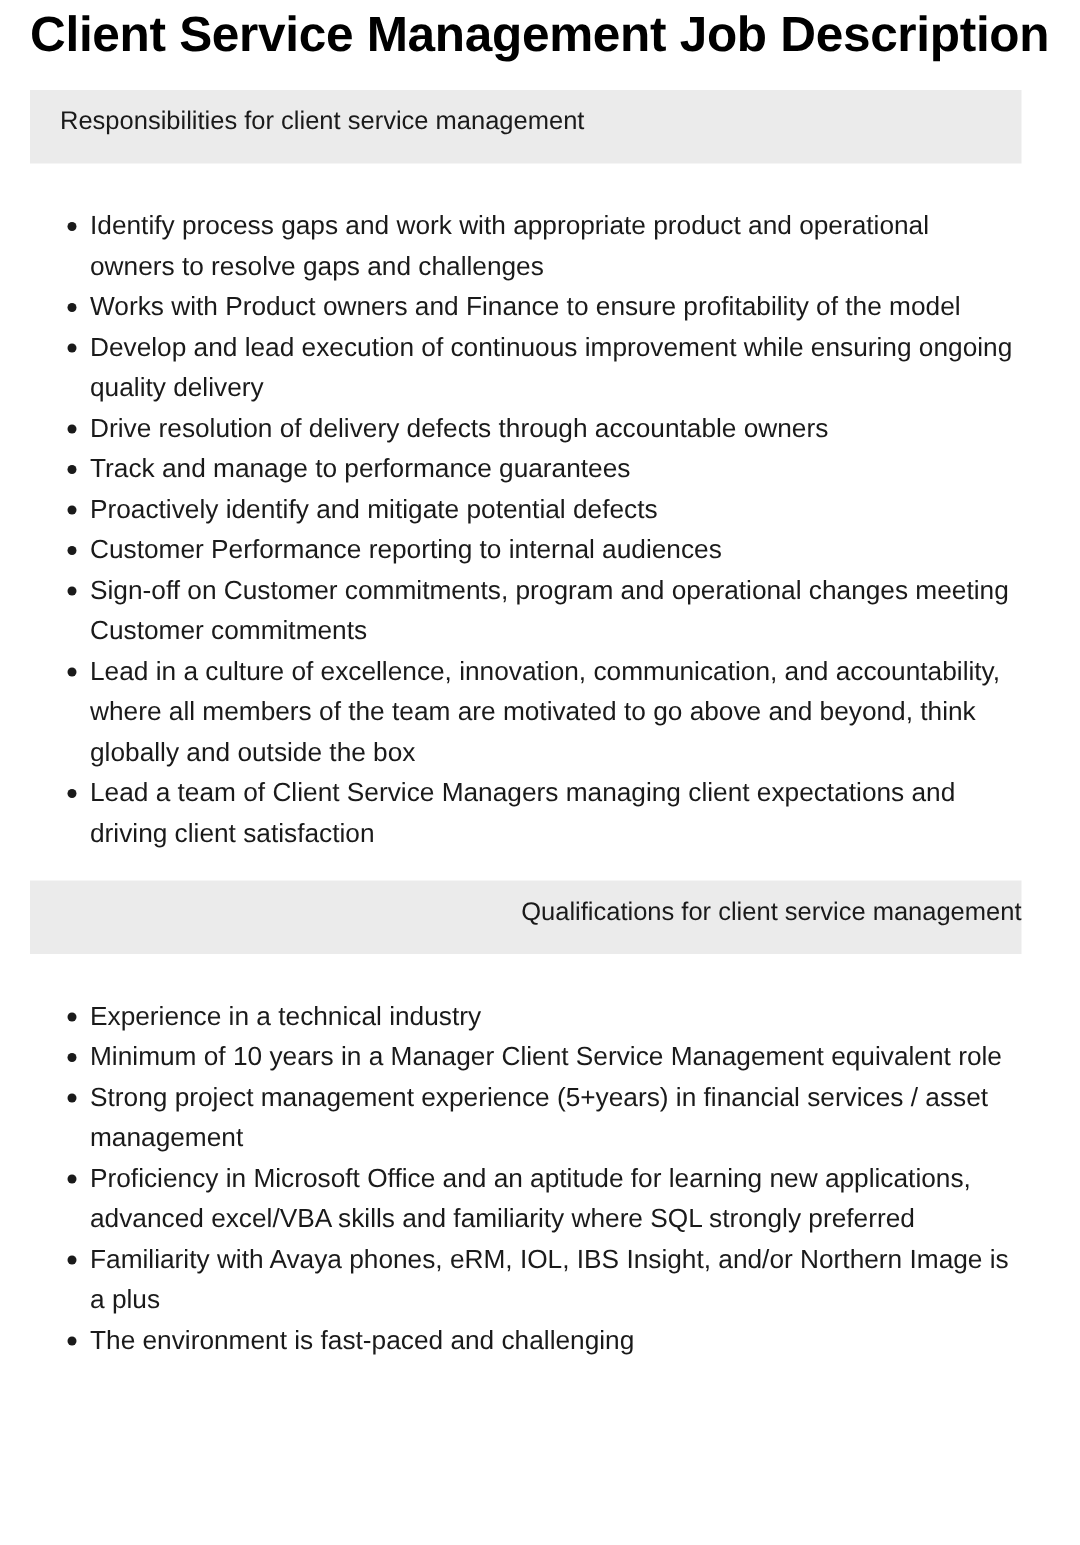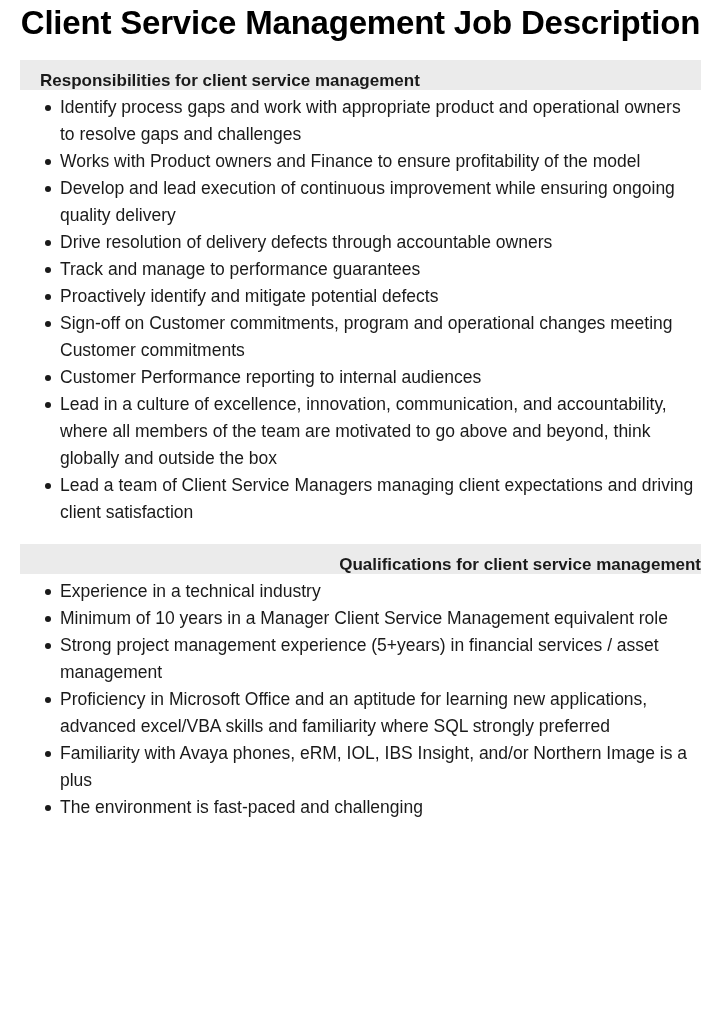--- a/index.html
+++ b/index.html
@@ -9,21 +9,21 @@
     }
     body {
       width: 720px;
       height: 1030px;
       overflow: hidden;
       font-family: "Liberation Sans", "DejaVu Sans", sans-serif;
       color: #111111;
       position: relative;
     }
     .page {
-      padding: 0 19px 0 20px;
+      padding: 0 39px 0 20px;
     }
     h1 {
       margin: 0;
       padding-top: 2px;
       font-size: 33px;
       line-height: 42px;
       font-weight: bold;
       text-align: center;
       letter-spacing: -0.2px;
       color: #000000;
@@ -31,29 +31,29 @@
     }
     .intro {
       margin: 17px 0 0 0;
       font-size: 17.5px;
       line-height: 27px;
       color: #1a1a1a;
     }
     .section-header {
       margin-top: 16px;
       background: #ebebeb;
-      height: 30px;
+      height: 49px;
       line-height: 41px;
       padding-left: 20px;
       font-size: 17px;
-      font-weight: bold;
+      font-weight: normal;
       color: #1a1a1a;
     }
     ul.items {
-      margin: 4px 0 0 0;
+      margin: 28px 0 0 0;
       padding: 0 0 0 40px;
       list-style: none;
     }
     ul.items li {
       position: relative;
       font-size: 17.5px;
       line-height: 27px;
       color: #1a1a1a;
       padding-right: 4px;
     }
@@ -78,22 +78,22 @@
   <h1>Client Service Management Job Description</h1>
 
   <div class="section-header">Responsibilities for client service management</div>
   <ul class="items">
     <li><span class="bullet"></span><span>Identify process gaps and work with appropriate product and operational owners to resolve gaps and challenges</span></li>
     <li><span class="bullet"></span><span>Works with Product owners and Finance to ensure profitability of the model</span></li>
     <li><span class="bullet"></span><span>Develop and lead execution of continuous improvement while ensuring ongoing quality delivery</span></li>
     <li><span class="bullet"></span><span>Drive resolution of delivery defects through accountable owners</span></li>
     <li><span class="bullet"></span><span>Track and manage to performance guarantees</span></li>
     <li><span class="bullet"></span><span>Proactively identify and mitigate potential defects</span></li>
+    <li><span class="bullet"></span><span>Customer Performance reporting to internal audiences</span></li>
     <li><span class="bullet"></span><span>Sign-off on Customer commitments, program and operational changes meeting Customer commitments</span></li>
-    <li><span class="bullet"></span><span>Customer Performance reporting to internal audiences</span></li>
     <li><span class="bullet"></span><span>Lead in a culture of excellence, innovation, communication, and accountability, where all members of the team are motivated to go above and beyond, think globally and outside the box</span></li>
     <li><span class="bullet"></span><span>Lead a team of Client Service Managers managing client expectations and driving client satisfaction</span></li>
   </ul>
 
   <div class="section-header qual-header">Qualifications for client service management</div>
   <ul class="items">
     <li><span class="bullet"></span><span>Experience in a technical industry</span></li>
     <li><span class="bullet"></span><span>Minimum of 10 years in a Manager Client Service Management equivalent role</span></li>
     <li><span class="bullet"></span><span>Strong project management experience (5+years) in financial services / asset management</span></li>
     <li><span class="bullet"></span><span>Proficiency in Microsoft Office and an aptitude for learning new applications, advanced excel/VBA skills and familiarity where SQL strongly preferred</span></li>

